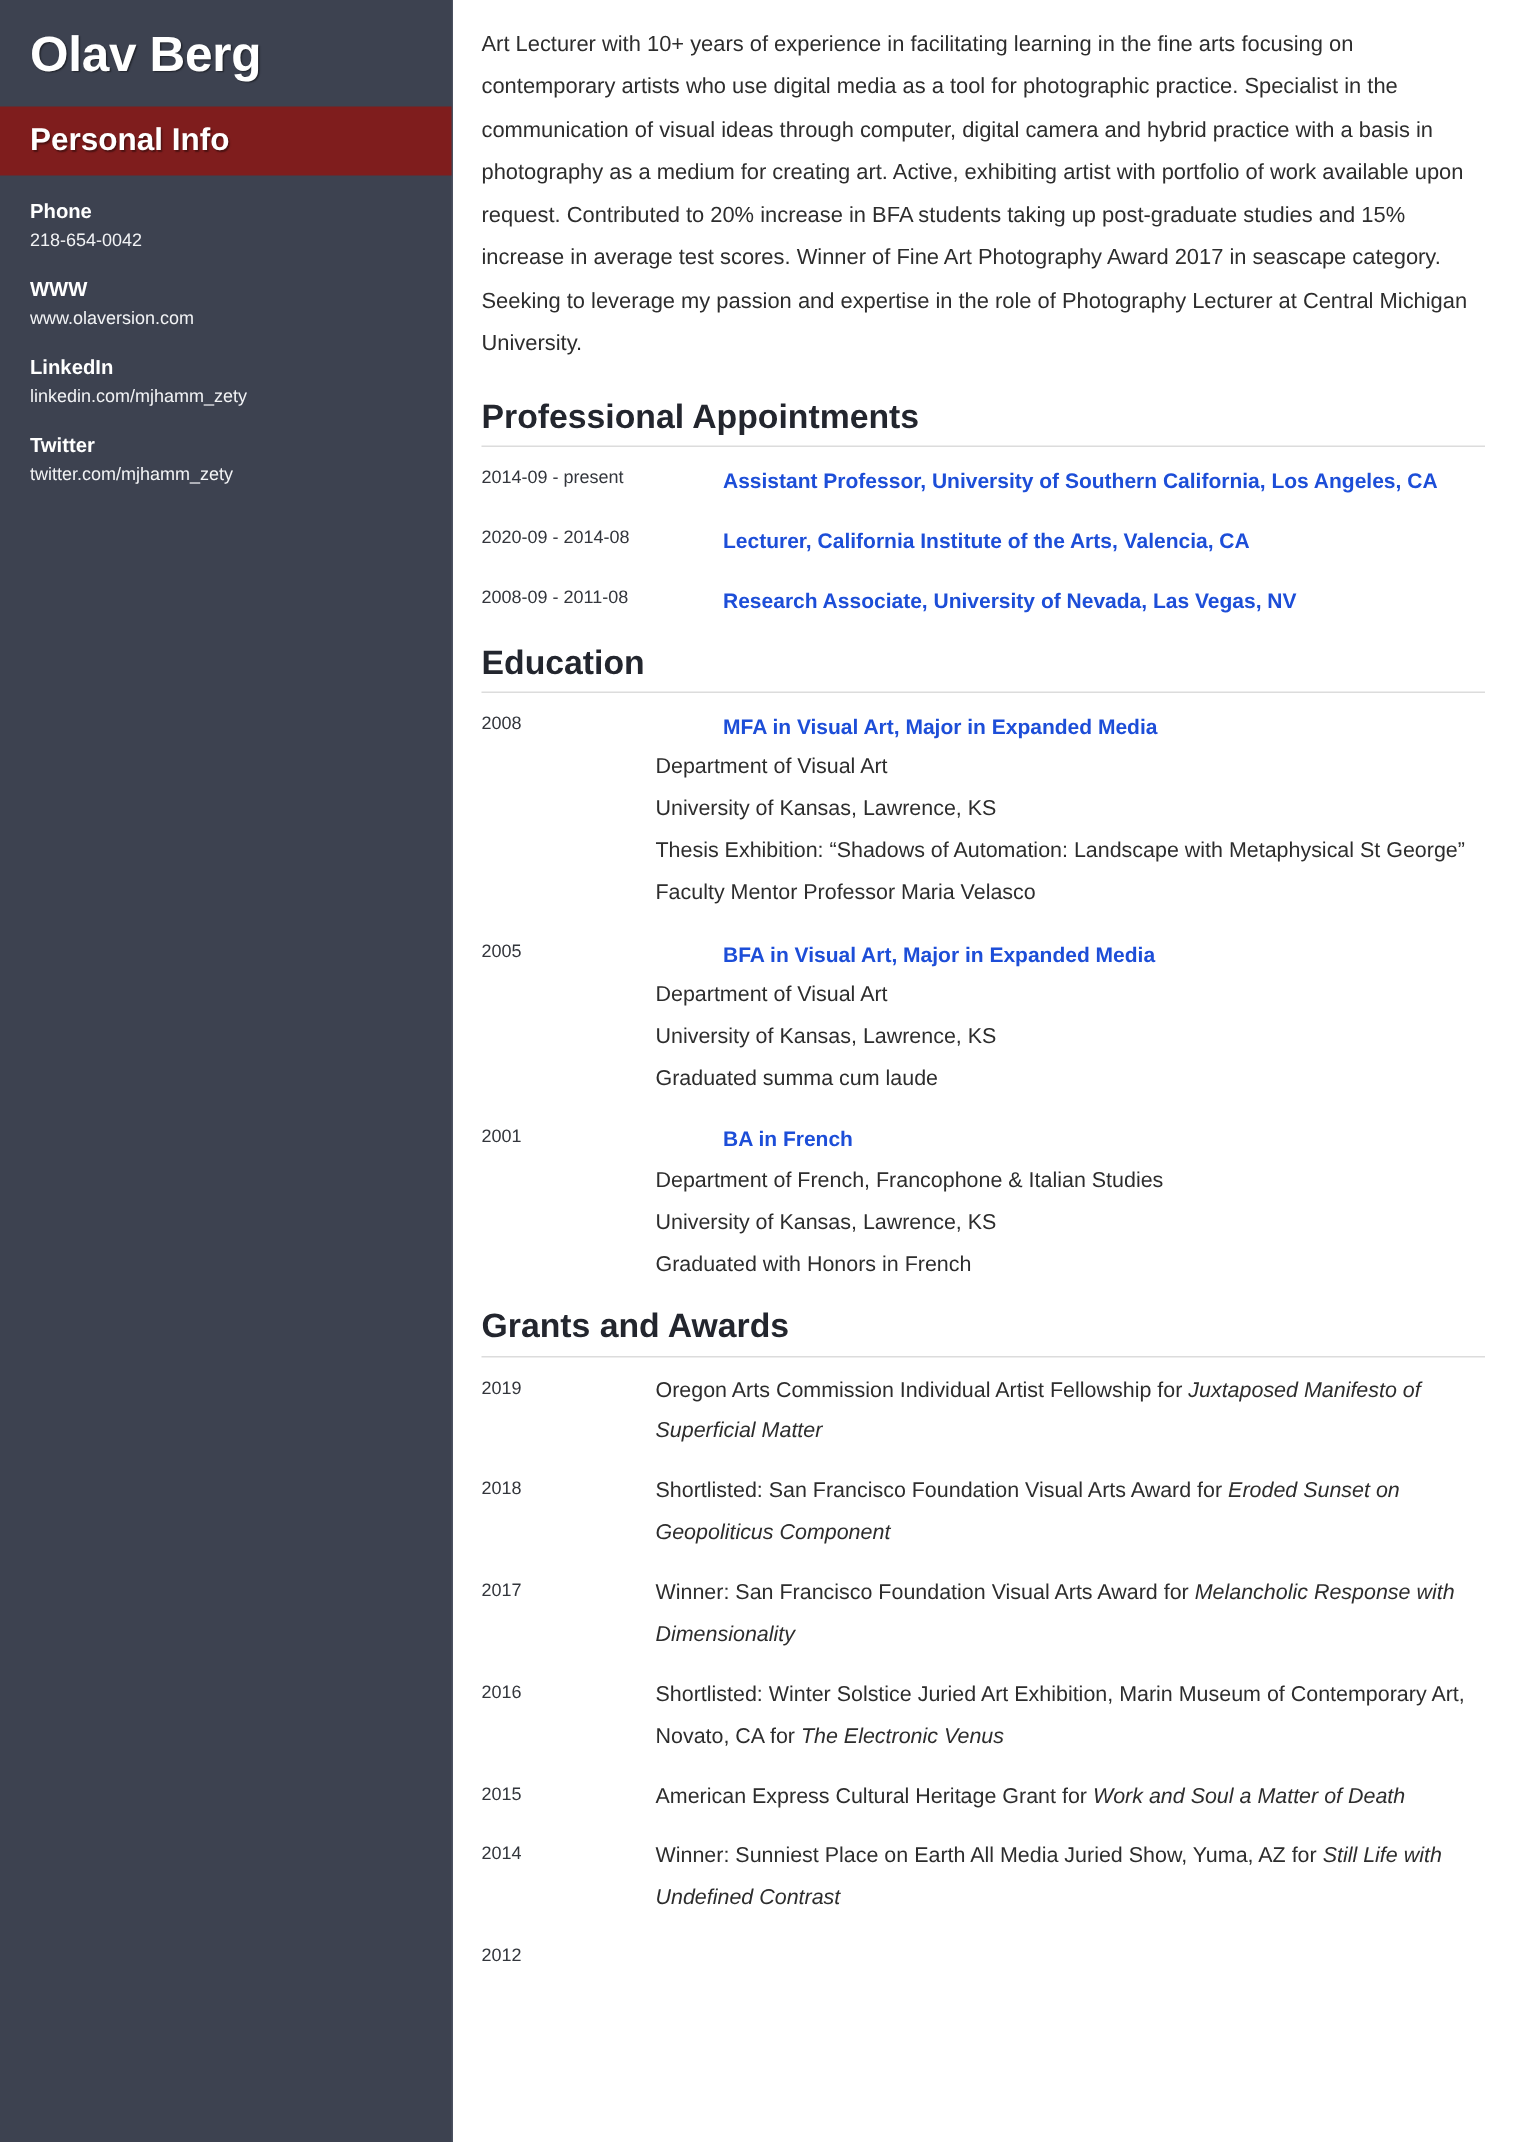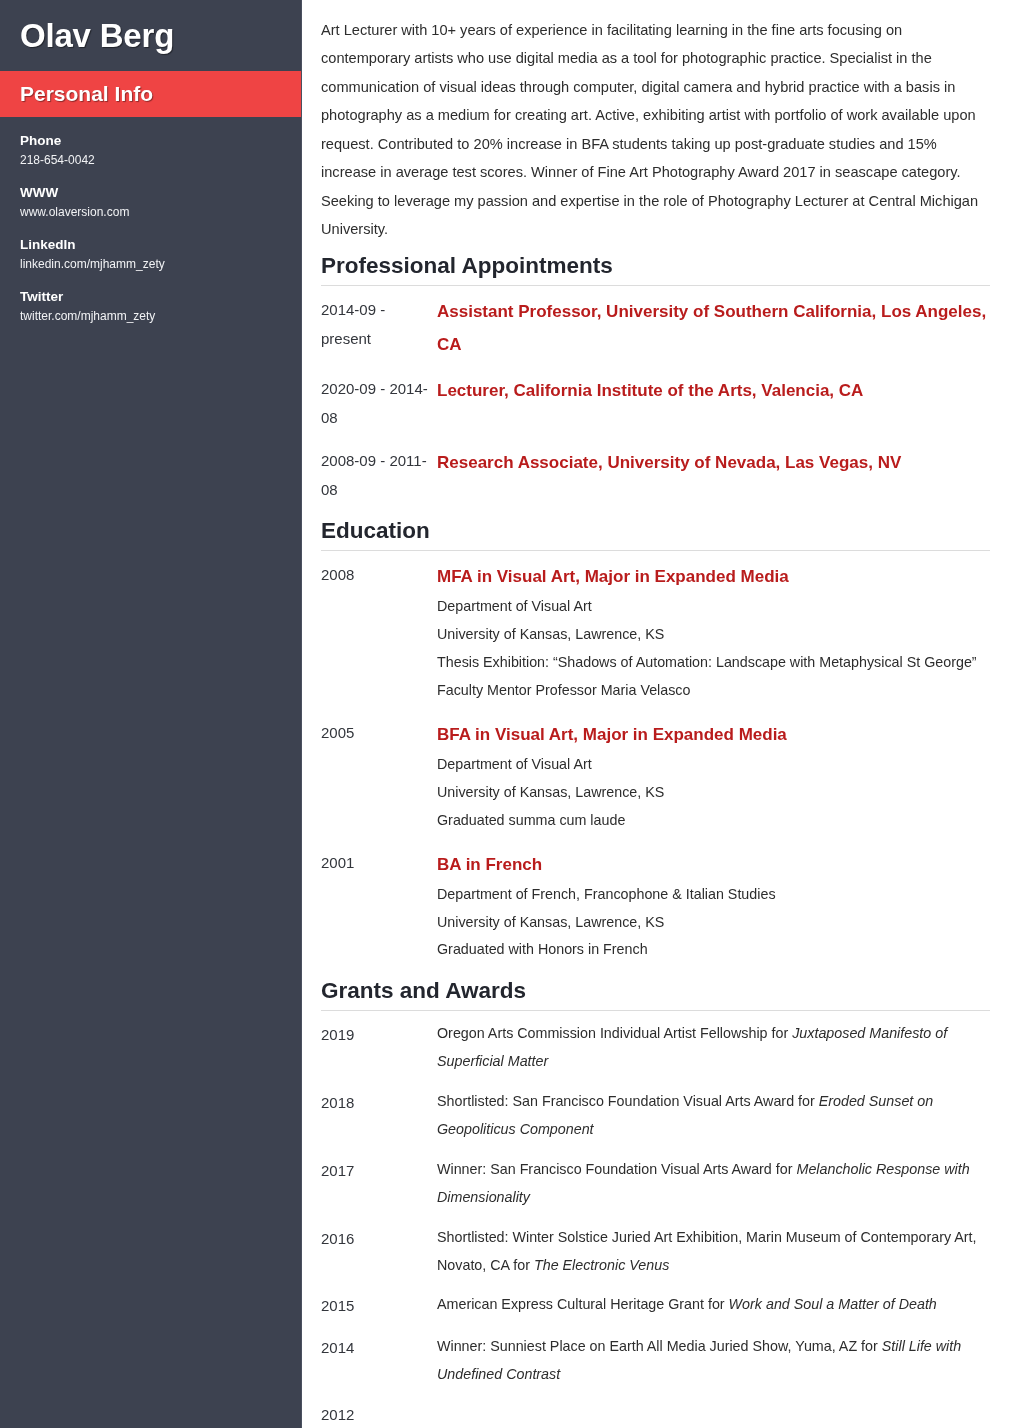--- a/index.html
+++ b/index.html
@@ -28,21 +28,21 @@
   }
   .sb-name {
     font-size:33px;
     font-weight:bold;
     letter-spacing:-0.2px;
     line-height:1.12;
     color:#ffffff;
     text-shadow:1px 1px 1px rgba(0,0,0,0.45);
   }
   .sb-section-band {
-    background:#ef4444;
+    background:#7f1d1d;
     padding:10px 20px 11px 20px;
   }
   .sb-section-title {
     font-size:21px;
     font-weight:bold;
     color:#ffffff;
     line-height:1.2;
     text-shadow:1px 1px 1px rgba(0,0,0,0.4);
   }
   .sb-body { padding:14px 20px 0 20px; }
@@ -66,21 +66,21 @@
   .main {
     flex:1 1 auto;
     padding:16px 20px 0 19px;
     overflow:hidden;
   }
   .summary {
     font-size:14.6px;
     line-height:1.95;
     color:#2d2d2d;
     text-align:left;
-    margin-bottom:8px;
+    margin-bottom:20px;
   }
   .sec { margin-bottom:2px; }
   .sec-head {
     font-size:22.5px;
     font-weight:bold;
     color:#23262e;
     line-height:1.25;
     padding-bottom:5px;
   }
   .sec-rule {
@@ -88,35 +88,36 @@
     margin-bottom:9px;
   }
   .row {
     display:flex;
     align-items:flex-start;
     margin-bottom:13px;
   }
   .row-date {
     flex:0 0 116px;
     width:116px;
-    font-size:15px;
+    font-size:12px;
     line-height:1.95;
     color:#33363c;
   }
   .row-body {
     flex:1 1 auto;
     font-size:14.3px;
     line-height:1.95;
     color:#2d2d2d;
   }
   .row-title {
     font-weight:bold;
-    font-size:17px;
-    line-height:1.95;
-    color:#b91c1c;
+    font-size:14px;
+    line-height:1.95;
+    color:#1d4ed8;
+    margin-left:45px;
   }
   .row-line { line-height:1.95; }
   .row-line b { font-weight:normal; }
   .row-line i, .it { font-style:italic; }
   .awards .row { margin-bottom:12px; }
   .awards .row-body { font-size:14.3px; }
 </style>
 </head>
 <body>
 

